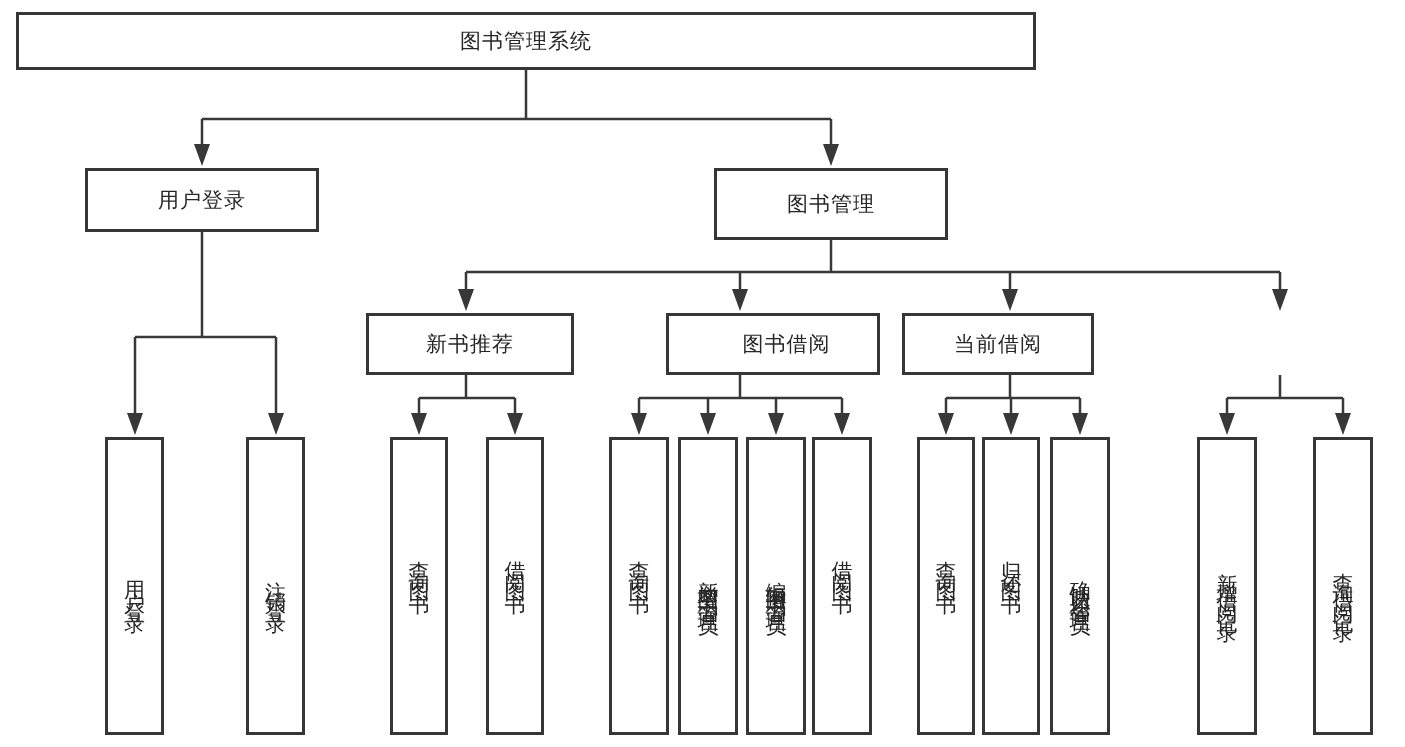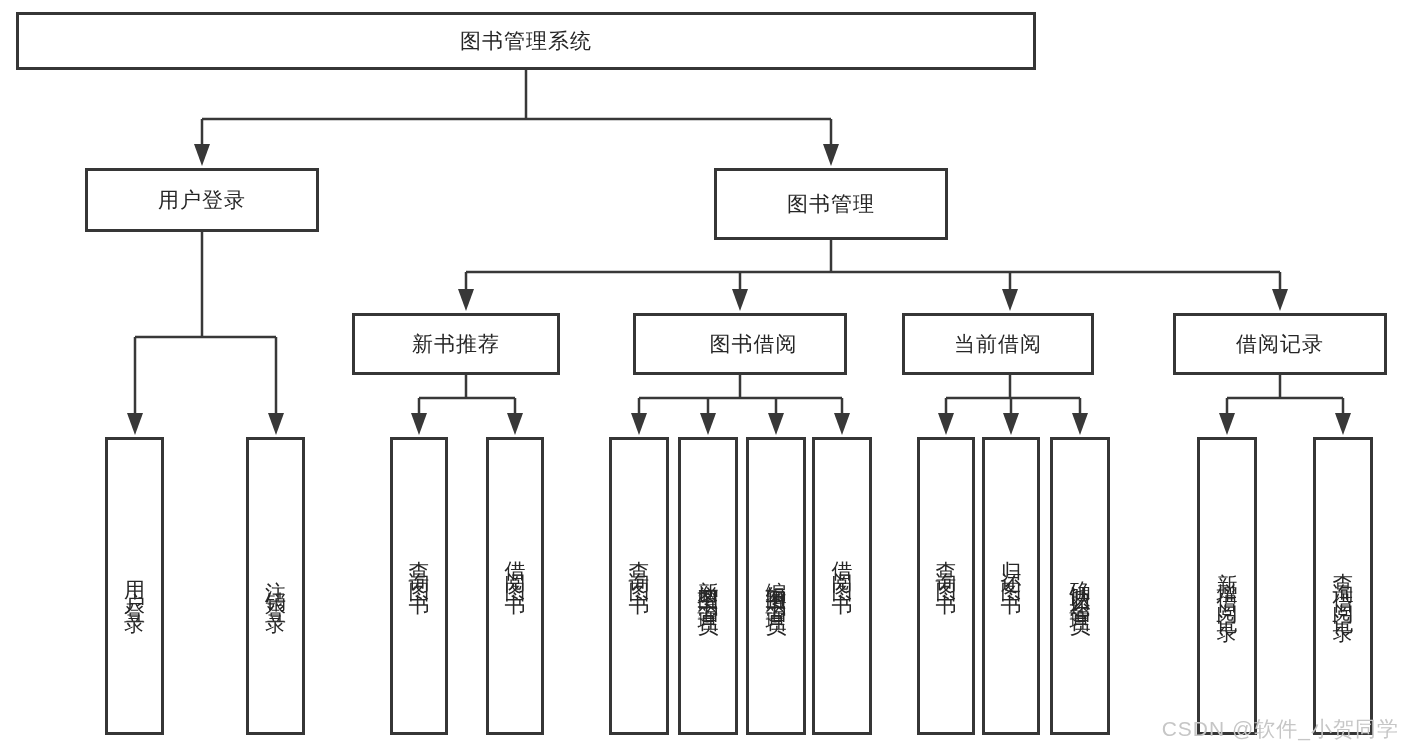--- a/index.html
+++ b/index.html
@@ -98,38 +98,36 @@
     <path d="M1280 375 V398 M1227 398 H1343 M1227 398 V415 M1343 398 V415"></path>
     <polygon points="1219,413 1235,413 1227,435"></polygon>
     <polygon points="1335,413 1351,413 1343,435"></polygon>
   </svg>
 
   <div class="node" style="left:16px; top:12px; width:1020px; height:58px;">图书管理系统</div>
 
   <div class="node" style="left:85px; top:168px; width:234px; height:64px;">用户登录</div>
   <div class="node" style="left:714px; top:168px; width:234px; height:72px;">图书管理</div>
 
-  <div class="node" style="left:352px; top:313px; width:208px; height:62px;">新书推荐</div>
-  <div class="node" style="left:633px; top:313px; width:214px; height:62px;padding-left:27px;">图书借阅</div>
+  <div class="node" style="left:366px; top:313px; width:208px; height:62px;">新书推荐</div>
+  <div class="node" style="left:666px; top:313px; width:214px; height:62px;padding-left:27px;">图书借阅</div>
   <div class="node" style="left:902px; top:313px; width:192px; height:62px;">当前借阅</div>
-  <div class="node" style="left:1173px; top:313px; width:214px; height:62px;">借阅记录</div>
 
   <div class="node leaf v-mid" style="left:105px; top:437px; width:59px; height:298px;">用户登录</div>
   <div class="node leaf v-mid" style="left:246px; top:437px; width:59px; height:298px;">注销登录</div>
 
   <div class="node leaf v-short" style="left:390px; top:437px; width:58px; height:298px;">查询图书</div>
   <div class="node leaf v-short" style="left:486px; top:437px; width:58px; height:298px;">借阅图书</div>
 
   <div class="node leaf v-short" style="left:609px; top:437px; width:60px; height:298px;">查询图书</div>
   <div class="node leaf v-long" style="left:678px; top:437px; width:60px; height:298px;">新增图书（管理员）</div>
   <div class="node leaf v-long" style="left:746px; top:437px; width:60px; height:298px;">编辑图书（管理员）</div>
   <div class="node leaf v-short" style="left:812px; top:437px; width:60px; height:298px;">借阅图书</div>
 
   <div class="node leaf v-short" style="left:917px; top:437px; width:58px; height:298px;">查询图书</div>
   <div class="node leaf v-short" style="left:982px; top:437px; width:58px; height:298px;">归还图书</div>
   <div class="node leaf v-long" style="left:1050px; top:437px; width:60px; height:298px;">确认归还（管理员）</div>
 
   <div class="node leaf v-six" style="left:1197px; top:437px; width:60px; height:298px;">新增借阅记录</div>
   <div class="node leaf v-six" style="left:1313px; top:437px; width:60px; height:298px;">查询借阅记录</div>
 
-  <div id="watermark">CSDN @软件_小贺同学</div>
 
 </div>
 
 </body></html>

